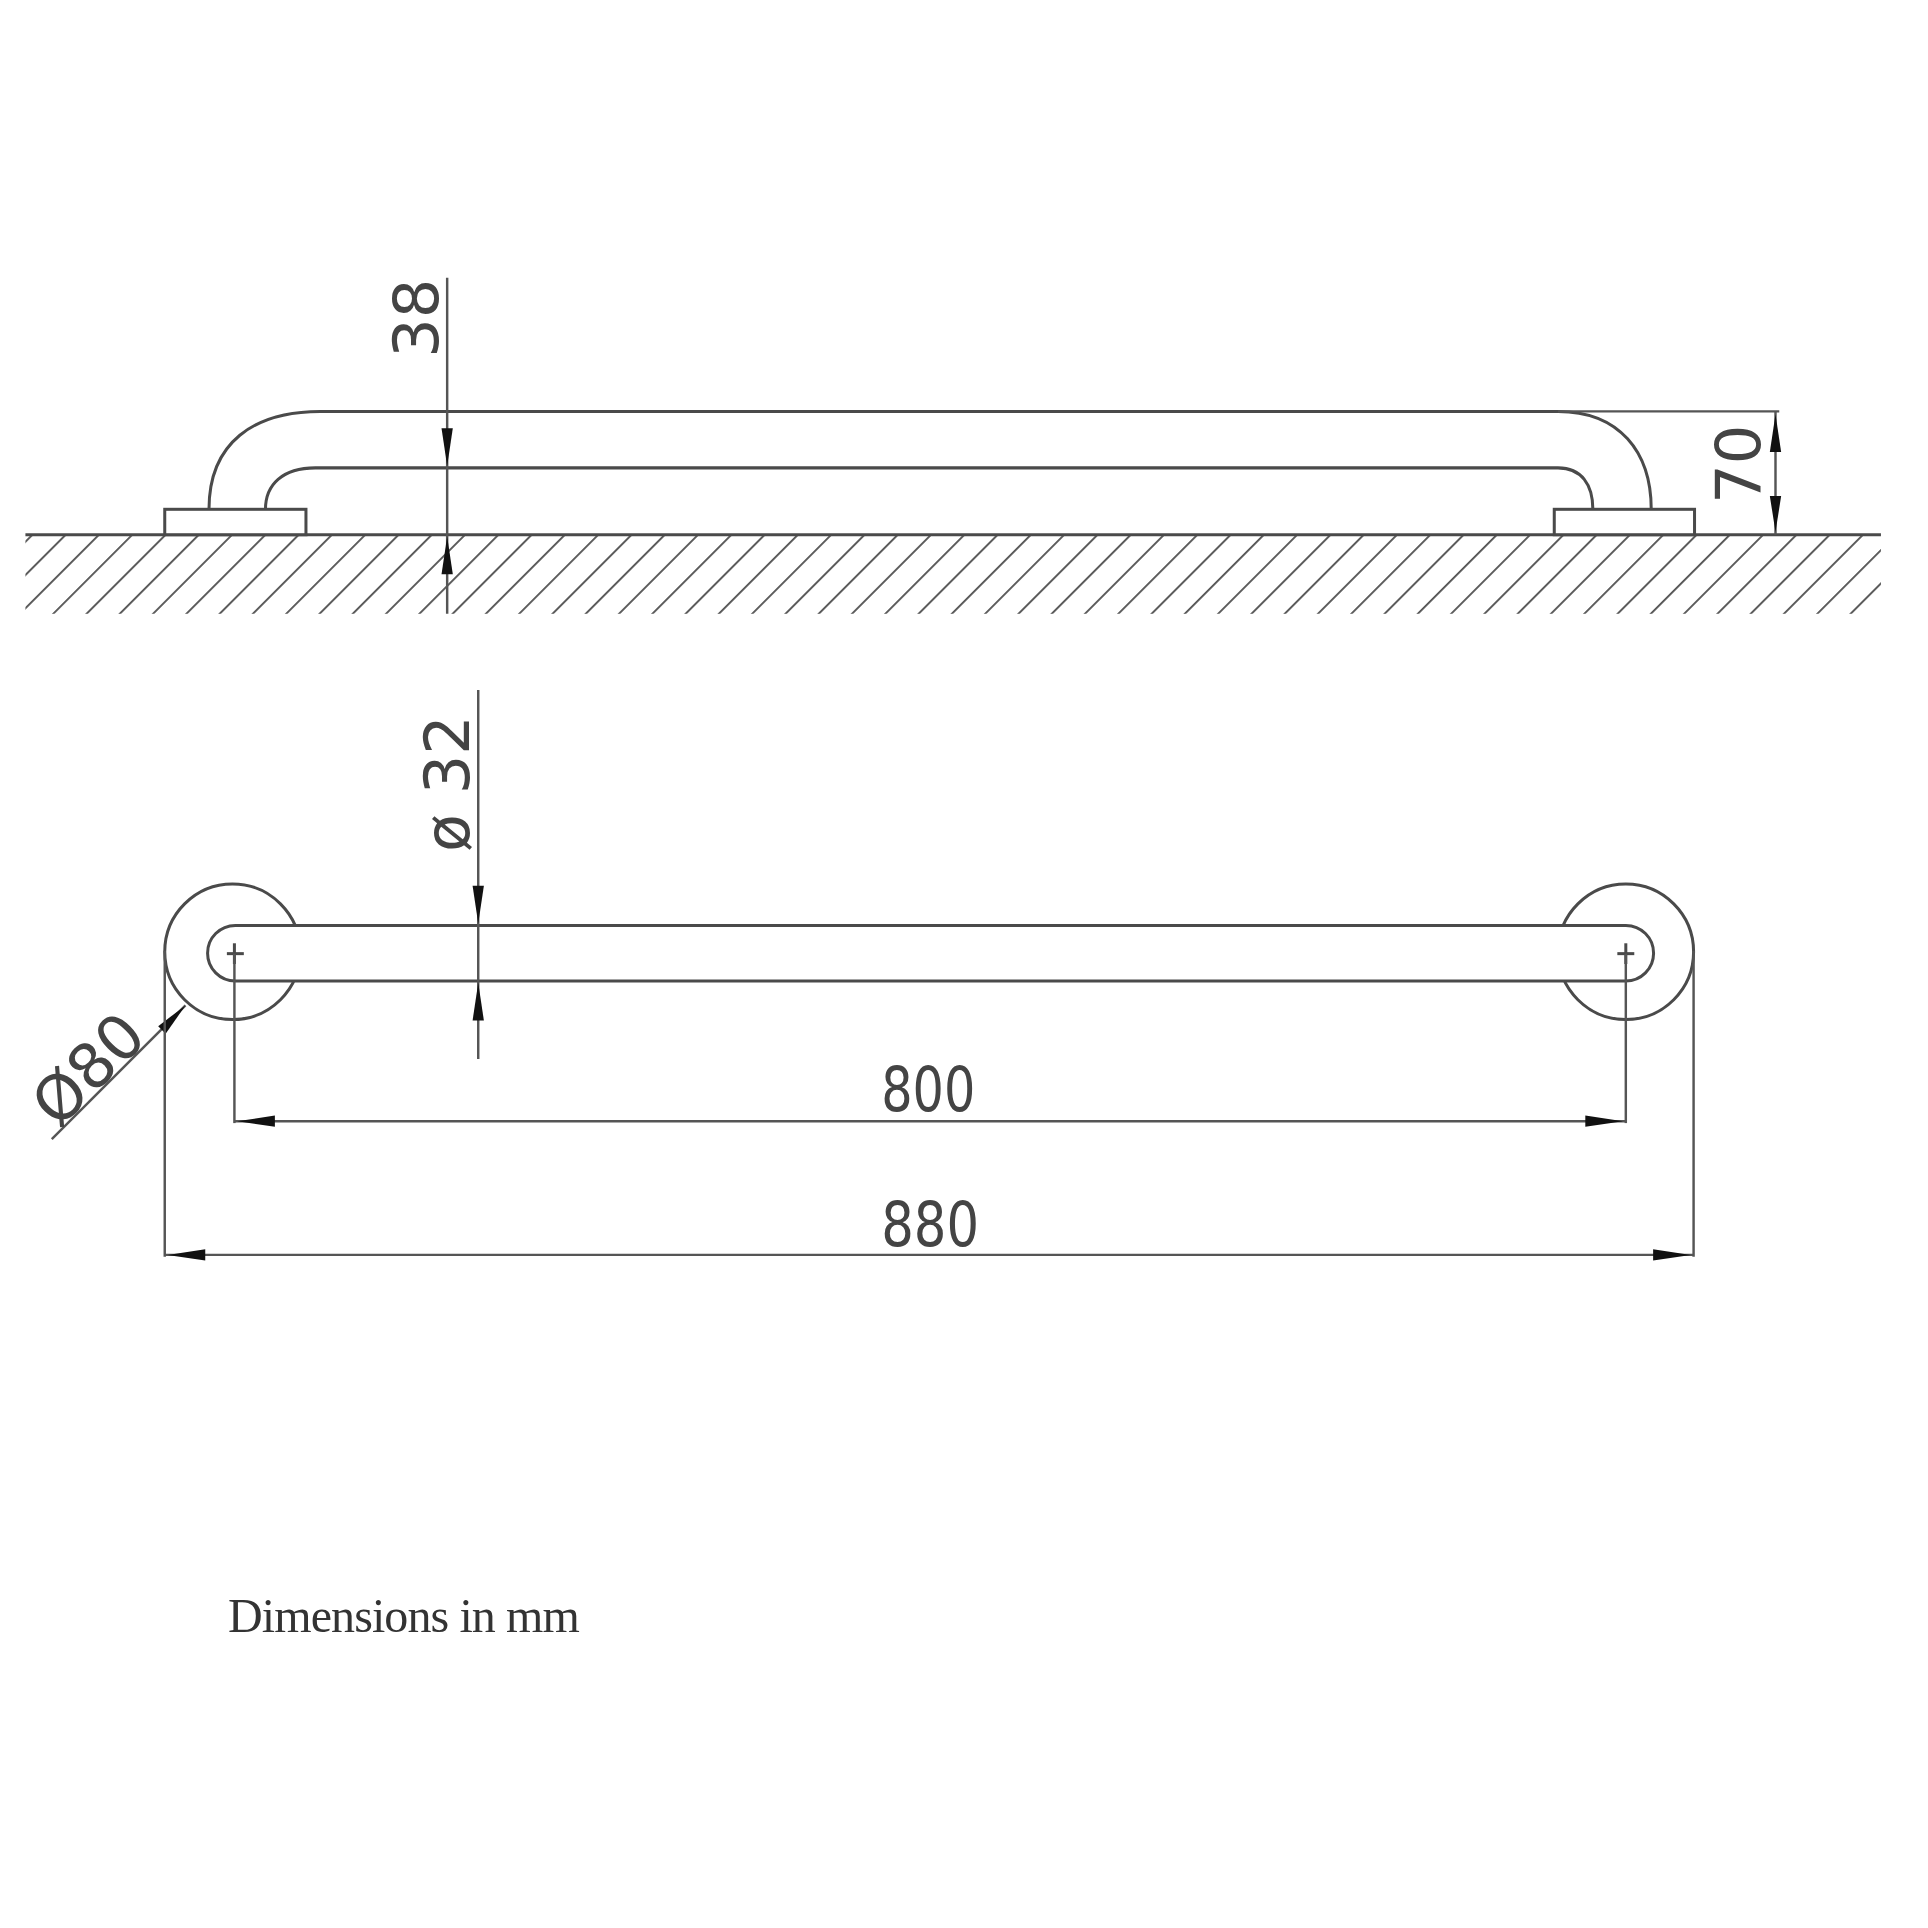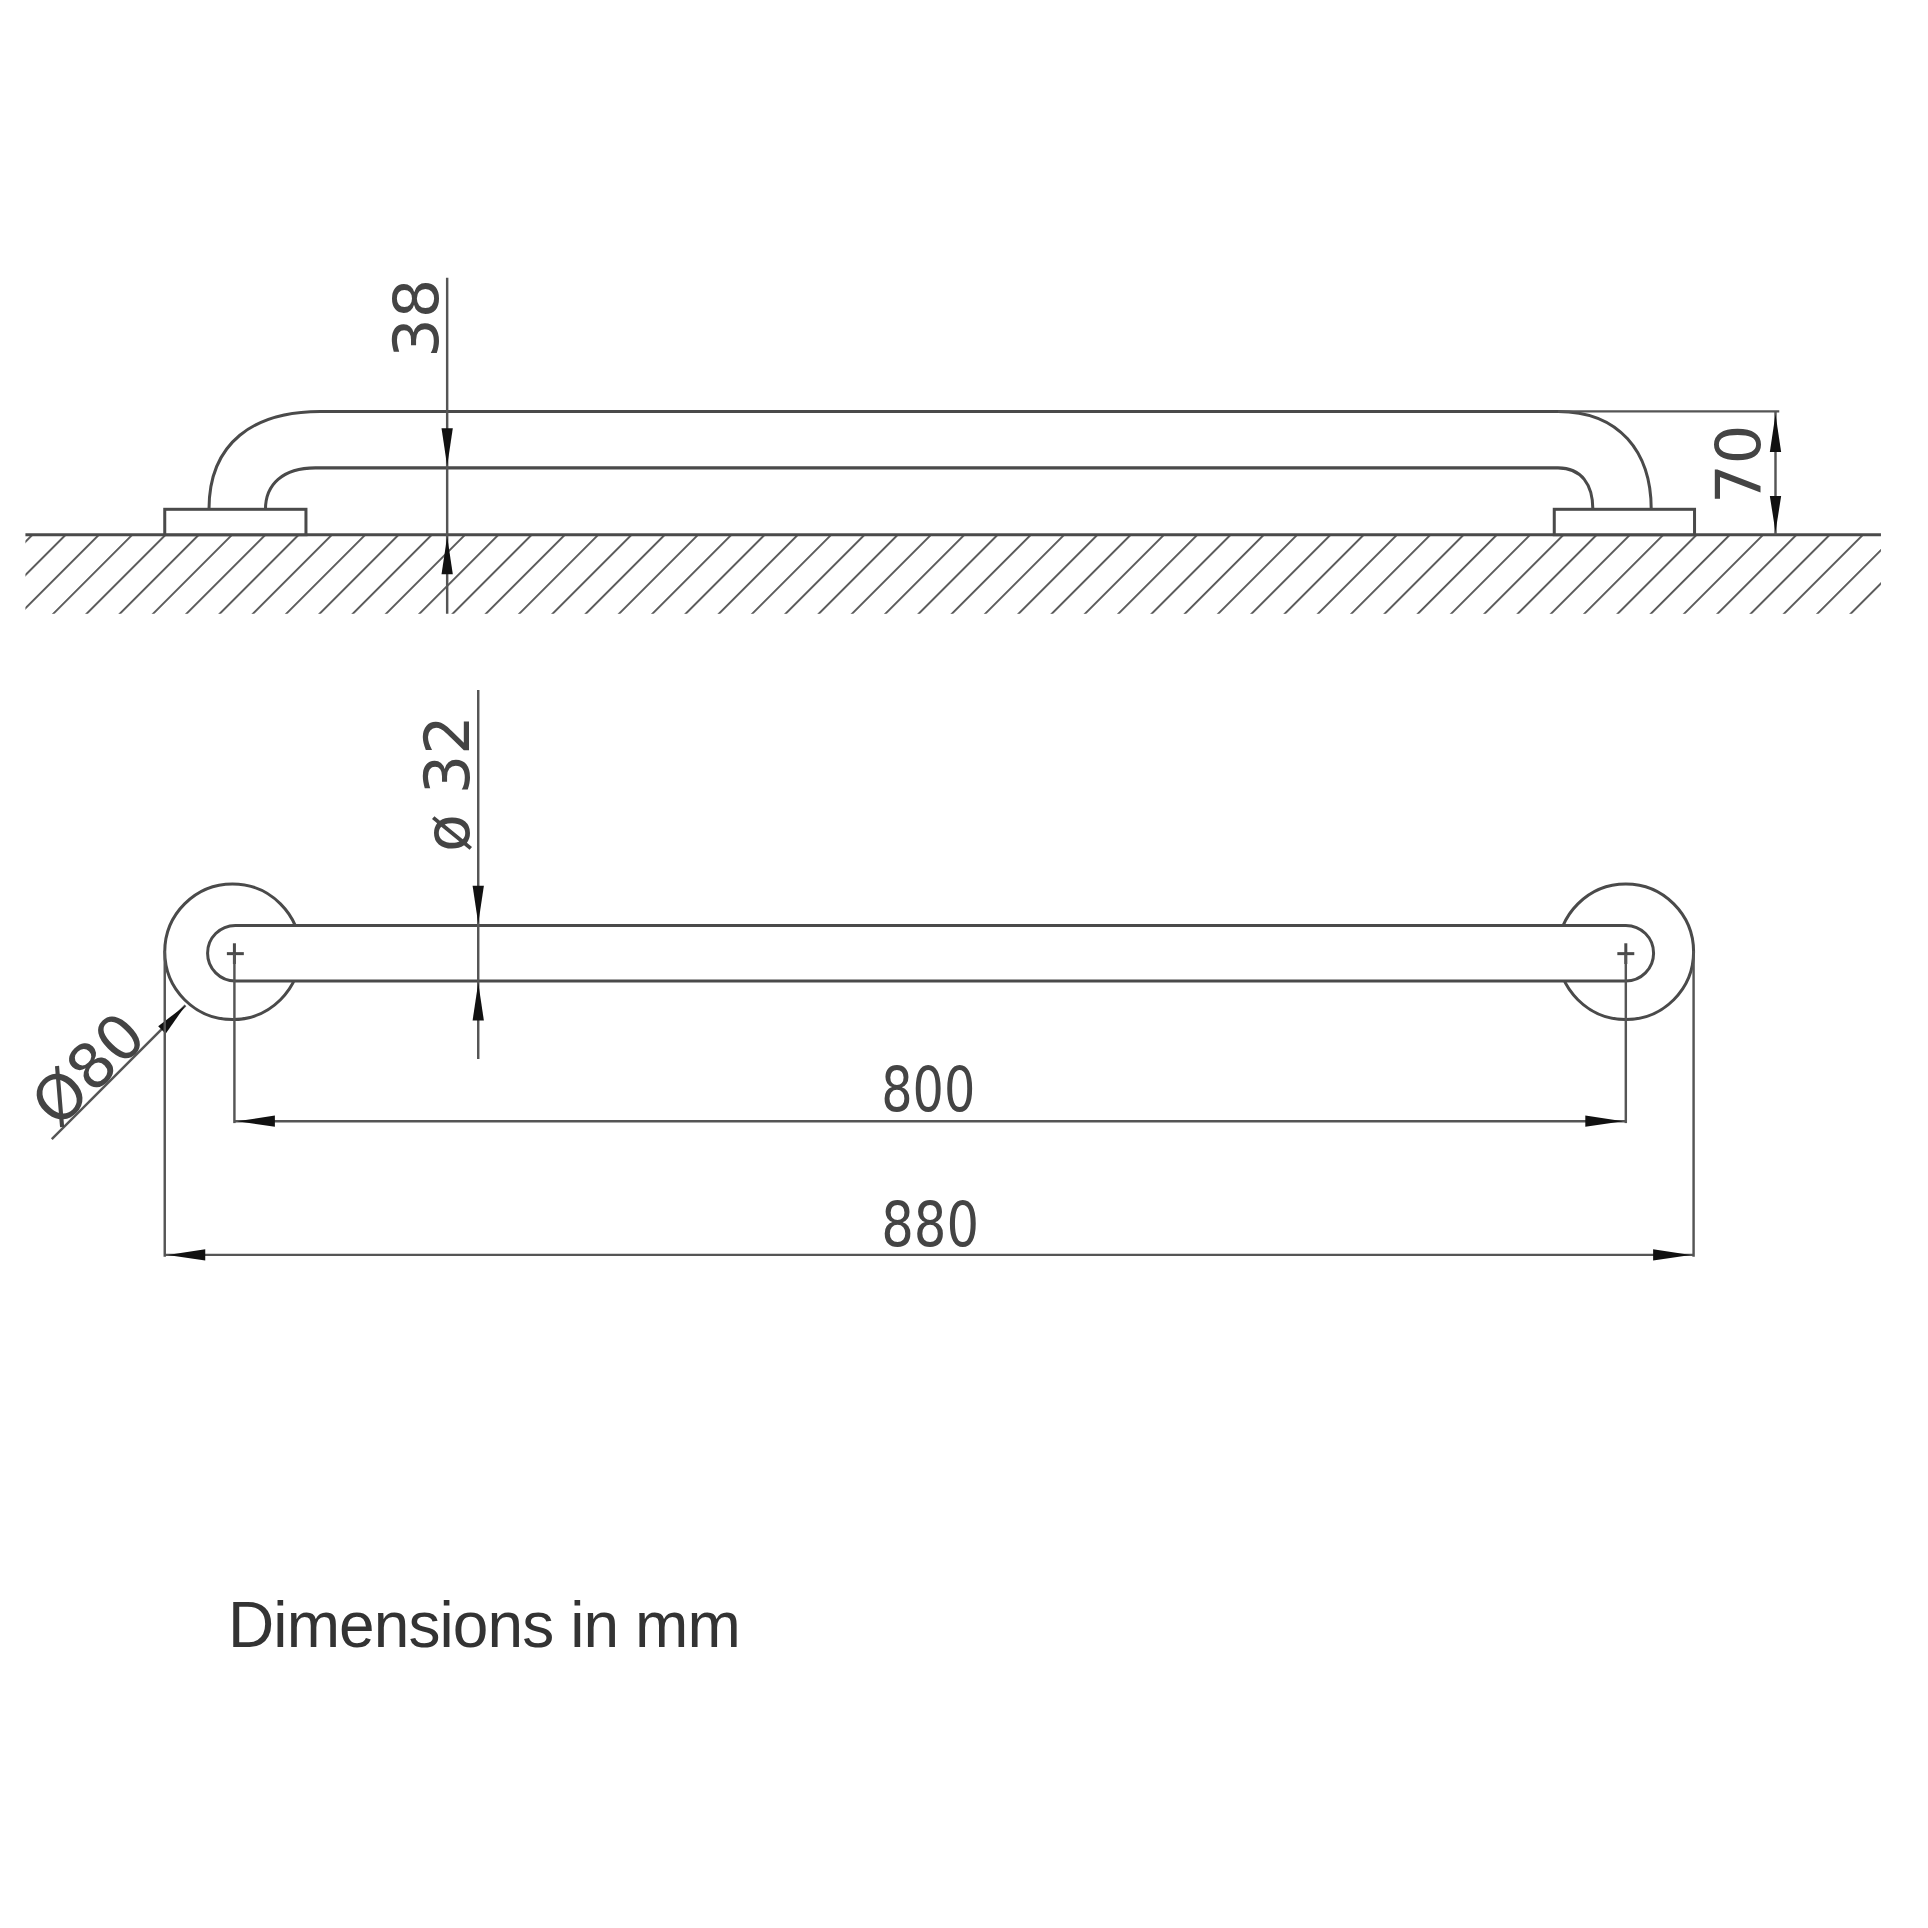--- a/index.html
+++ b/index.html
@@ -4,21 +4,21 @@
 <style>
   html, body { margin: 0; padding: 0; background: #ffffff; }
   body { width: 1928px; height: 1928px; overflow: hidden; position: relative; }
   svg { position: absolute; left: 0; top: 0; }
   .ln { stroke: #4a4a4a; stroke-width: 3.2; fill: none; }
   .ln-thin { stroke: #555555; stroke-width: 2.6; fill: none; }
   .fill-w { fill: #ffffff; stroke: #4a4a4a; stroke-width: 3.2; }
   .dimtxt { font-family: "DejaVu Sans", sans-serif; font-size: 66px; fill: #444444; }
   .caption {
     position: absolute; left: 228px; top: 1588px;
-    font-family: Liberation Sans, sans-serif; font-size: 64px; color: #333333;
+    font-family: Liberation Serif, serif; font-size: 48px; color: #333333;
     letter-spacing: -0.9px; white-space: nowrap;
   }
   .arrow { fill: #111111; }
 </style>
 </head>
 <body>
 
 <svg width="1928" height="1928" viewBox="0 0 2048 2048" xmlns="http://www.w3.org/2000/svg">
   <defs>
     <pattern id="hatch" patternUnits="userSpaceOnUse" width="25" height="25" patternTransform="rotate(45)">

